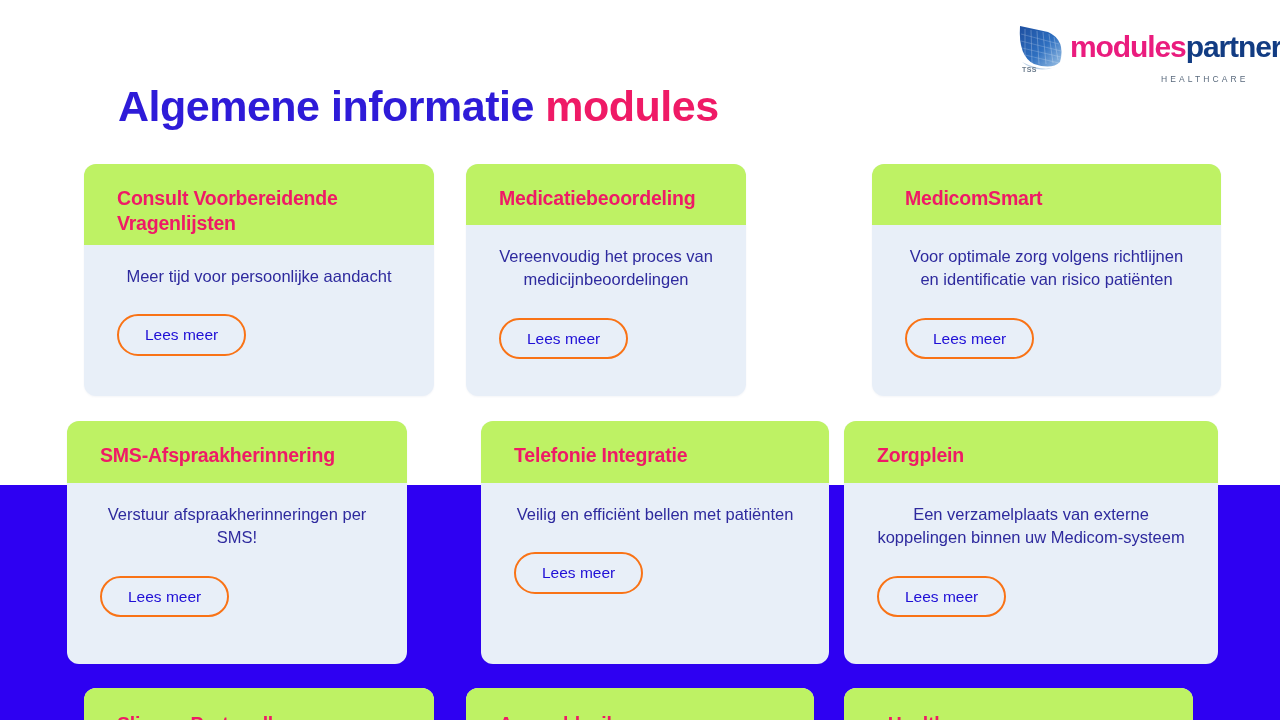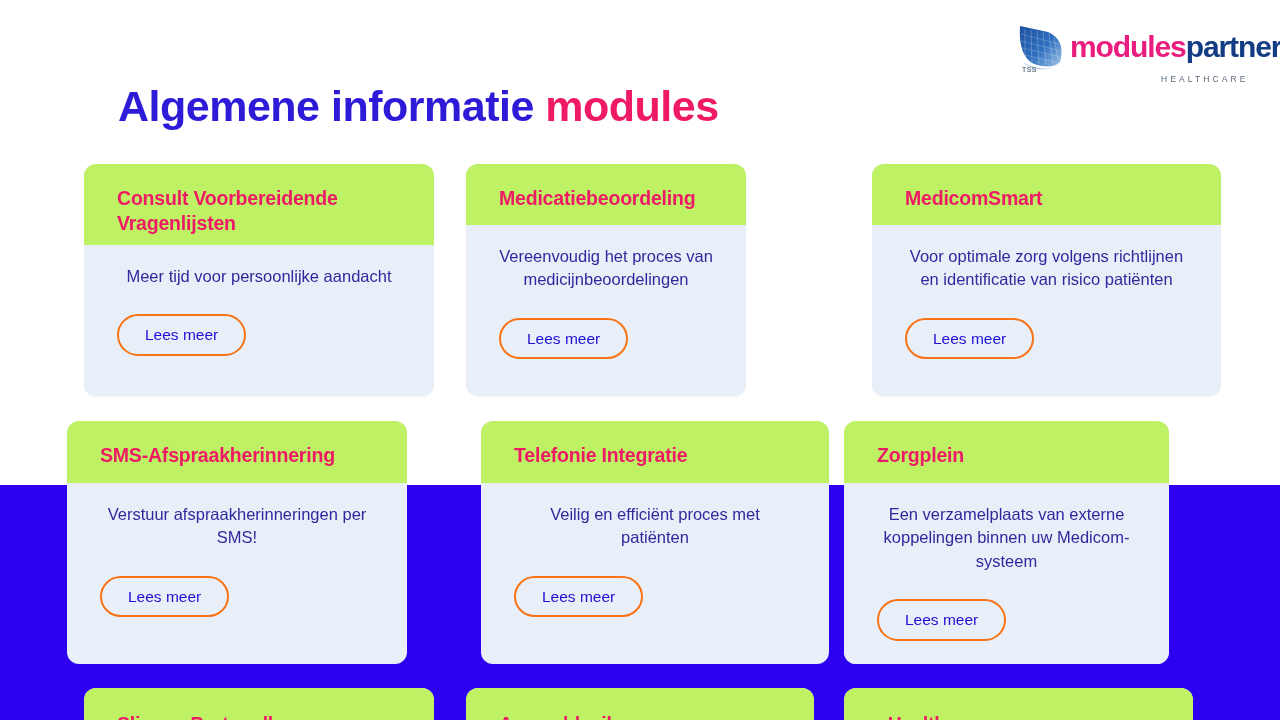--- a/index.html
+++ b/index.html
@@ -155,21 +155,21 @@
   .r1c2 { left: 466px; width: 280px; }
   .r1c3 { left: 872px; width: 349px; }
   .r1c1 .card-head { height: 81px; }
   .r1c2 .card-head { height: 61px; }
   .r1c3 .card-head { height: 61px; }
 
   
   .r2 { top: 421px; height: 243px; }
   .r2c1 { left: 67px;  width: 340px; }
   .r2c2 { left: 443px; width: 348px; margin-left: 38px; }
-  .r2c3 { left: 844px; width: 325px; }
+  .r2c3 { left: 844px; width: 374px; }
   .r2 .card-head { height: 62px; }
 
   
   .r3 { top: 688px; height: 90px; }
   .r3c1 { left: 84px;  width: 350px; }
   .r3c2 { left: 466px; width: 348px; }
   .r3c3 { left: 844px; width: 349px; }
   .r3 .card-head { height: 90px; padding-top: 24px; }
 </style>
 </head>
@@ -250,21 +250,21 @@
       <p class="card-desc">Verstuur afspraakherinneringen per SMS!</p>
       <button class="btn-read-more">Lees meer</button>
     </div>
   </div>
 
   <div class="card r2 r2c2">
     <div class="card-head">
       <h2 class="card-title">Telefonie Integratie</h2>
     </div>
     <div class="card-body">
-      <p class="card-desc">Veilig en efficiënt proces met patiënten</p>
+      <p class="card-desc">Veilig en efficiënt bellen met patiënten</p>
       <button class="btn-read-more">Lees meer</button>
     </div>
   </div>
 
   <div class="card r2 r2c3">
     <div class="card-head">
       <h2 class="card-title">Zorgplein</h2>
     </div>
     <div class="card-body">
       <p class="card-desc">Een verzamelplaats van externe koppelingen binnen uw Medicom-systeem</p>

